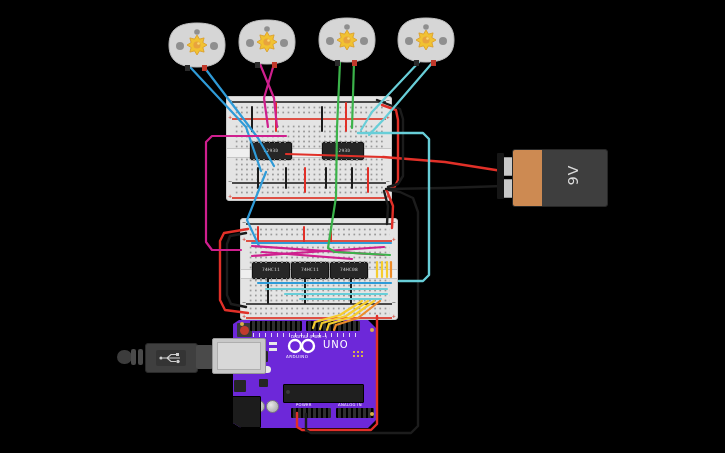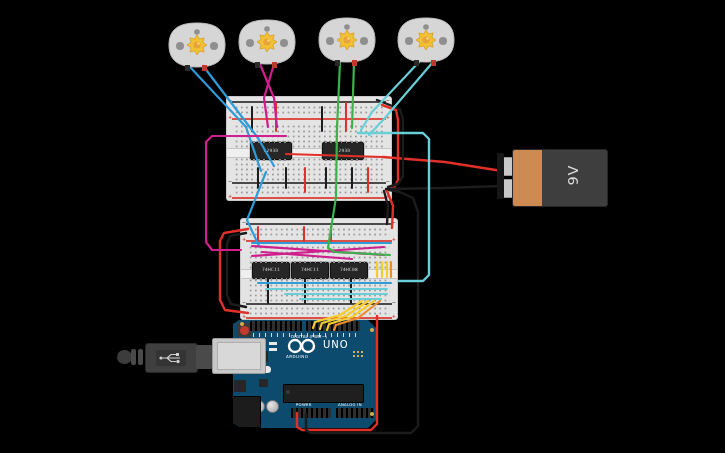--- a/index.html
+++ b/index.html
@@ -37,21 +37,21 @@
   .bat-plate{position:absolute;left:5px;top:5px;width:7px;height:46px;background:#161616;border-radius:1px;}
   .bat-nub{position:absolute;background:#c9c9c9;border:1px solid #969696;border-radius:2px;width:10px;height:17px;}
   .bat-body{position:absolute;left:20px;top:1px;width:94px;height:56px;background:#3e3e3e;
       border:1px solid #272727;border-radius:3px;}
   .bat-band{position:absolute;left:0;top:0;bottom:0;width:29px;background:#cd8a52;
       border-radius:2px 0 0 2px;}
   .bat-label{position:absolute;left:50px;top:17px;color:#dcdcdc;font-size:14px;
       transform:rotate(-90deg);letter-spacing:1px;}
 
   
-  .uno{position:absolute;left:233px;top:320px;width:145px;height:108px;background:#0c4a6e;
+  .uno{position:absolute;left:233px;top:320px;width:145px;height:108px;background:#6d28d9;
       z-index:10;clip-path:polygon(0px 4px,6px 0px,135px 0px,145px 10px,145px 98px,135px 108px,8px 108px,0px 103px);}
   .uno .hdr{position:absolute;height:10px;background:#151515;border-radius:1px;
       background-image:repeating-linear-gradient(90deg,#000 0 2px,#2e2e2e 2px 5px);}
   .uno .txt{position:absolute;color:#fff;line-height:1;white-space:nowrap;}
   .uno .ticks{position:absolute;height:4px;
       background:repeating-linear-gradient(90deg,rgba(255,255,255,.8) 0 1px,rgba(0,0,0,0) 1px 6px);}
   .uno .part{position:absolute;background:#262626;border-radius:1px;}
   .cap{position:absolute;width:11px;height:11px;border-radius:50%;
       background:radial-gradient(circle at 35% 35%,#e8e8e8,#9f9f9f);border:1px solid #7d7d7d;}
   .golddot{position:absolute;width:4px;height:4px;border-radius:50%;background:#d8b24a;}

